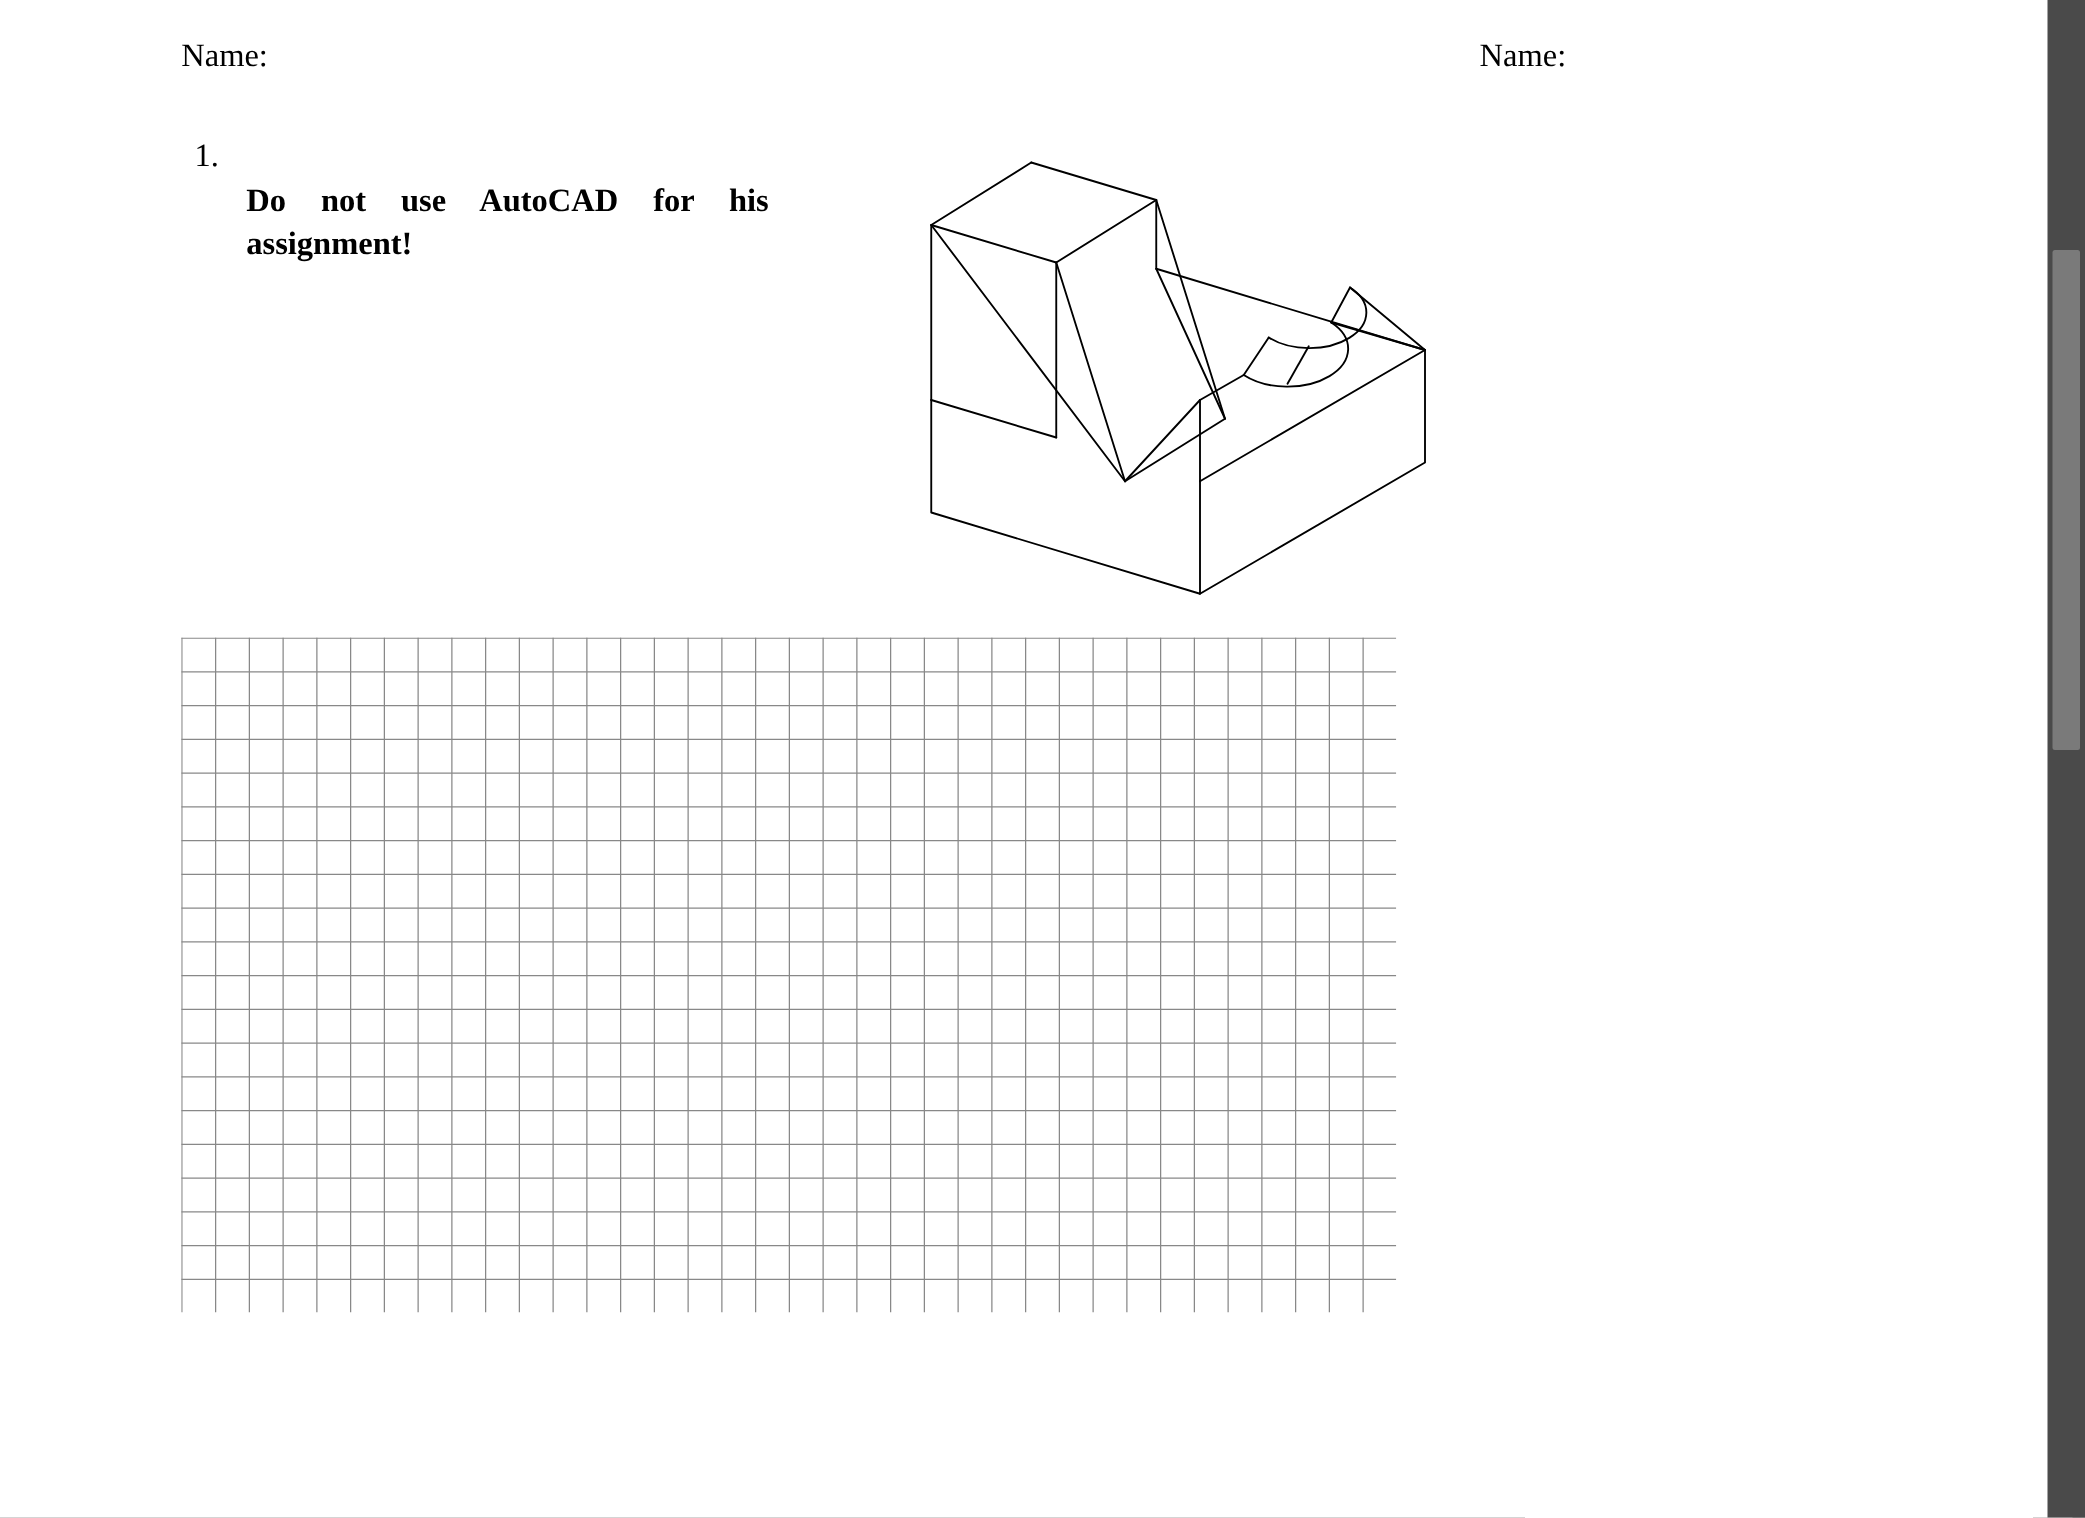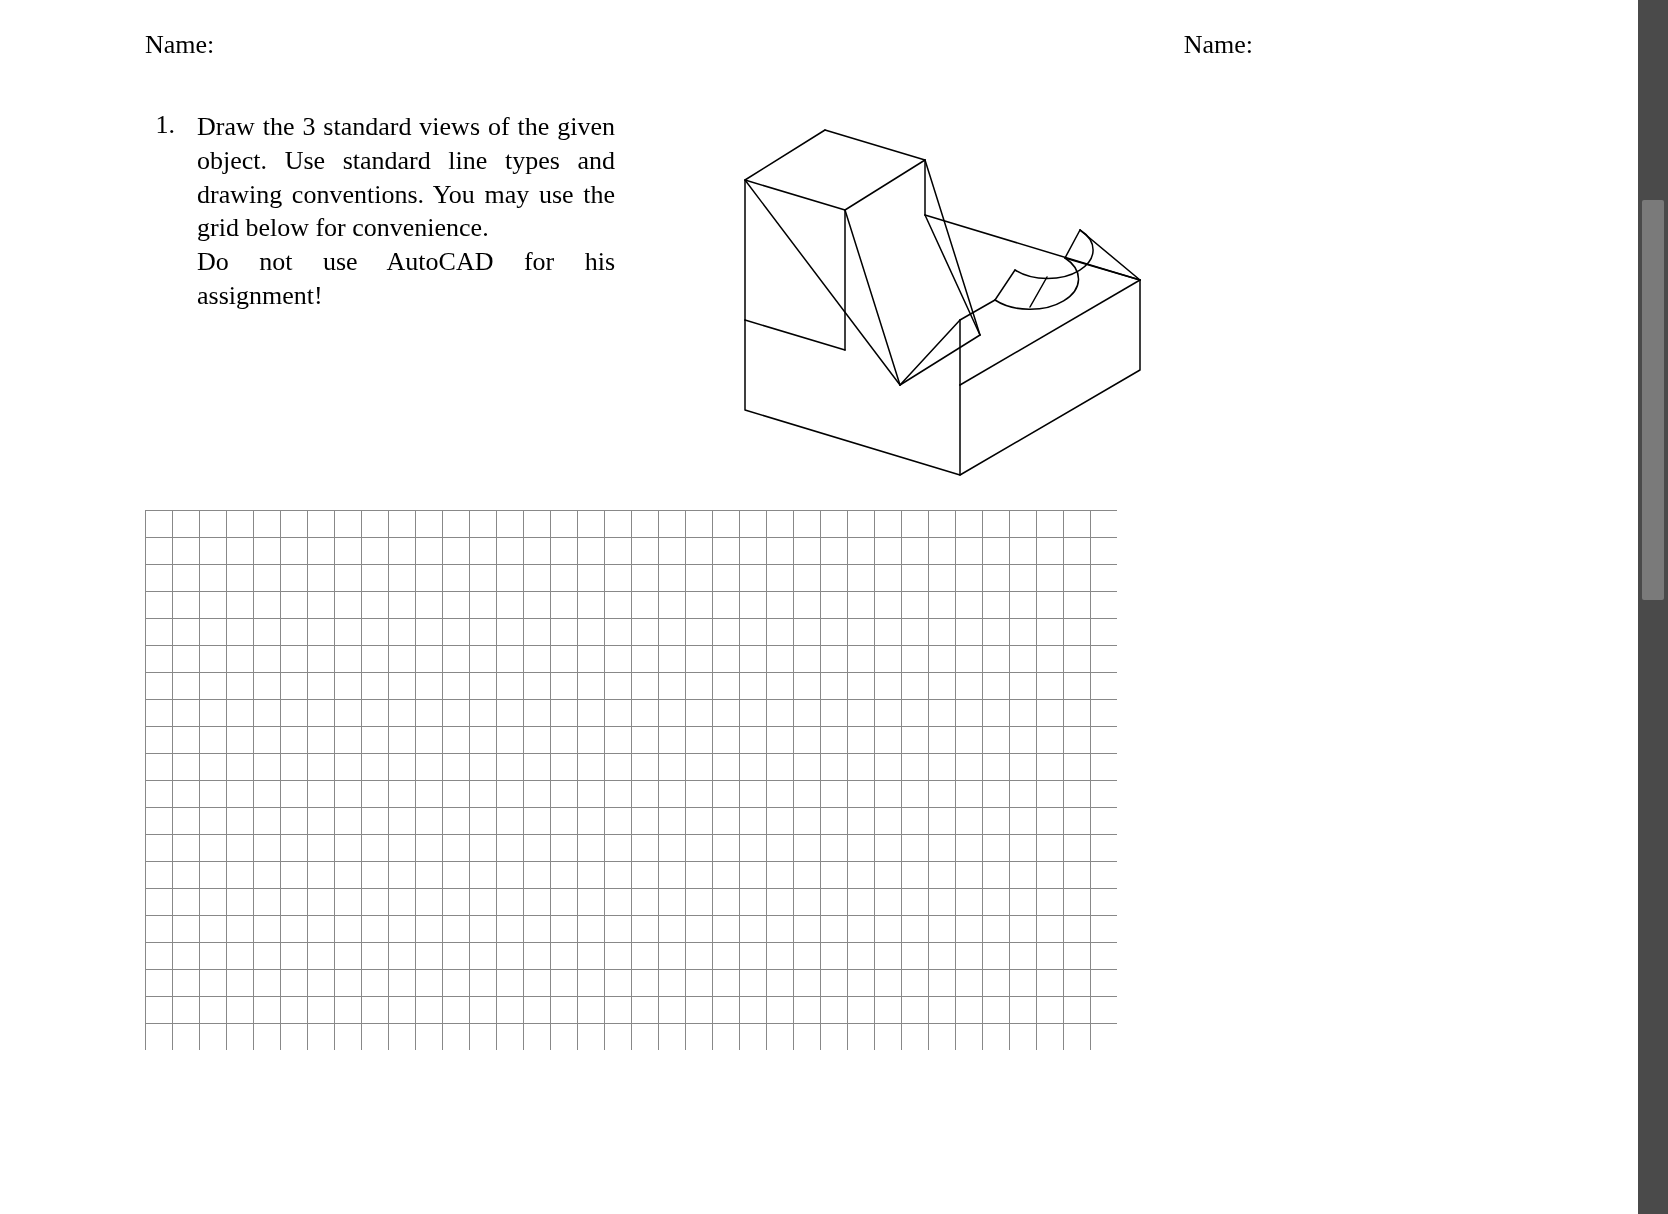--- a/index.html
+++ b/index.html
@@ -63,21 +63,21 @@
       font-size: 26px;
       min-width: 30px;
       text-align: right;
     }
     .q-text {
       font-size: 26px;
       line-height: 1.3;
       text-align: justify;
     }
     .q-text .bold {
-      font-weight: normal;
+      font-weight: bold;
     }
     .iso-drawing {
       flex-shrink: 0;
     }
     .grid-container {
       margin-top: 5px;
     }
     .grid-svg {
       display: block;
     }
@@ -89,21 +89,21 @@
 
   <div class="header-row">
     <span>Name:</span>
     <span>Name:</span>
   </div>
 
   <div class="content-row">
     <div class="question-block">
       <div class="q-number">1.</div>
       <div class="q-text">
-        <span>Draw the 3 standard views of the given object. Use standard line types and drawing conventions. You may use the grid below for convenience.</span><br>
+        <br>
         <span class="bold">Do not use AutoCAD for his assignment!</span>
       </div>
     </div>
 
     <svg class="iso-drawing" width="470" height="380" viewBox="0 0 470 380">
       <g fill="none" stroke="#000" stroke-width="1.5" stroke-linejoin="round" stroke-linecap="round">
 
         <path d="M 60 210 L 60 300 L 275 365 L 275 275"></path>
 
         <path d="M 275 365 L 455 260 L 455 170"></path>

